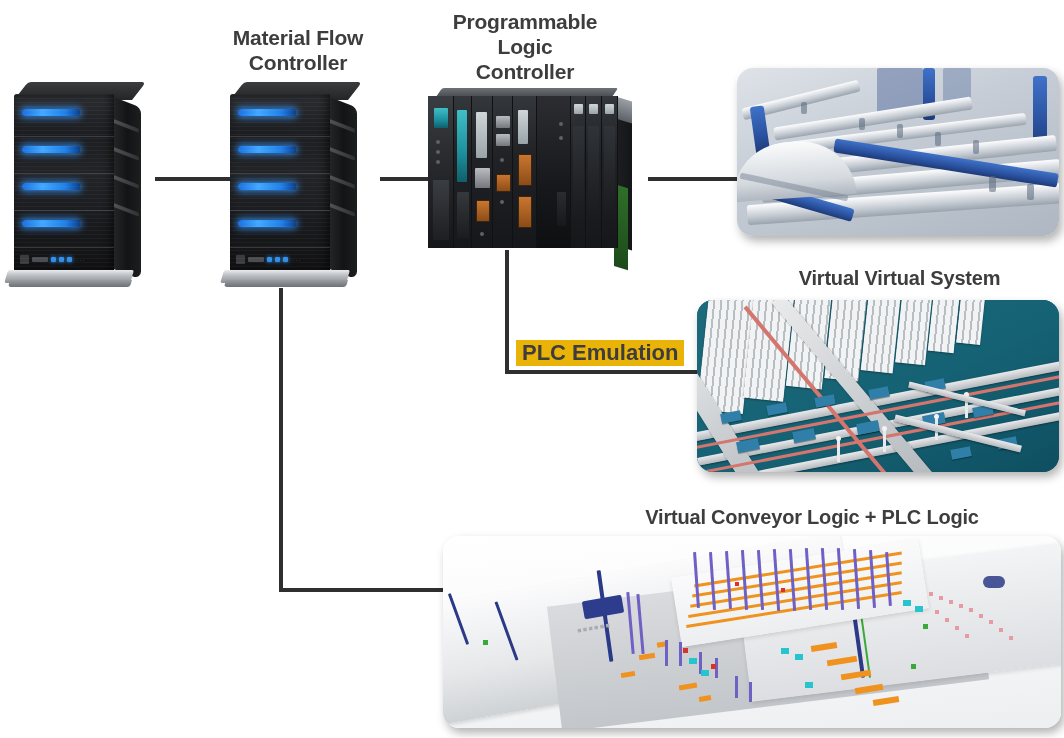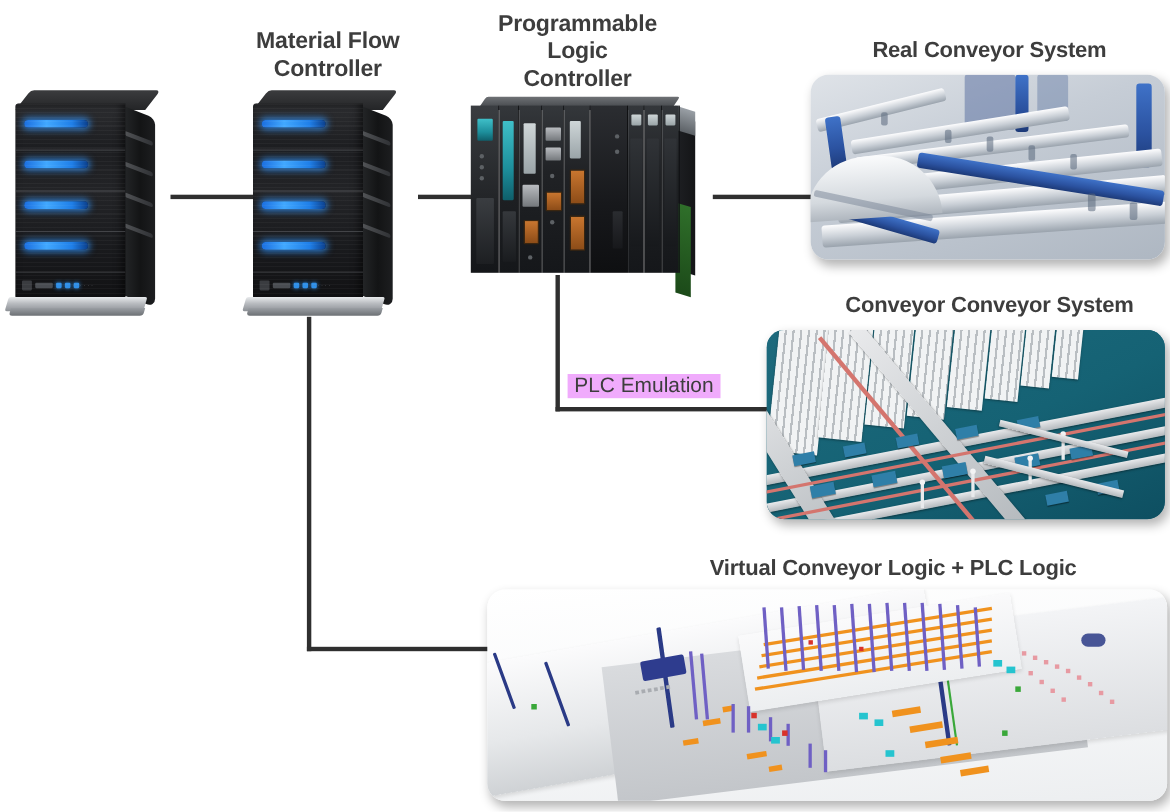--- a/index.html
+++ b/index.html
@@ -51,24 +51,24 @@
 
   .branch-plc-v   { left: 505px; top: 250px; height: 124px; }
   .branch-plc-h   { left: 505px; top: 370px; width: 208px; }
 
   .branch-mfc-v   { left: 279px; top: 288px; height: 304px; }
   .branch-mfc-h   { left: 279px; top: 588px; width: 192px; }
 
   
   .emu-label {
     position: absolute;
-    font-weight: normal;
-    font-size: 19px;
+    font-weight: bold;
+    font-size: 22px;
     color: #3d3d3d;
-    background: #f0abfc;
+    background: #eab308;
     padding: 0 6px;
     white-space: nowrap;
   }
   .emu-plc { left: 516px; top: 340px; }
   .emu-mfc { left: 288px; top: 558px; }
 
   
   .server {
     position: absolute;
     width: 140px;
@@ -450,22 +450,21 @@
 </head>
 <body>
 
 <div class="stage">
 
   <div class="label lbl-mfc">Material Flow
 Controller</div>
   <div class="label lbl-plc">Programmable
 Logic
 Controller</div>
-  <div class="label lbl-real">Real Conveyor System</div>
-  <div class="label lbl-vcs">Conveyor Conveyor System</div>
+  <div class="label lbl-vcs">Virtual Virtual System</div>
   <div class="label lbl-vcspl">Virtual Conveyor Logic + PLC Logic</div>
 
   <div class="line line-h edge-wms-bridge" style="left:155px;top:177px;width:76px;"></div>
   <div class="line line-h" style="left:380px;top:177px;width:58px;"></div>
   <div class="line line-h" style="left:648px;top:177px;width:90px;"></div>
 
   <div class="line line-v branch-plc-v"></div>
   <div class="line line-h branch-plc-h"></div>
 
   <div class="line line-v branch-mfc-v"></div>

